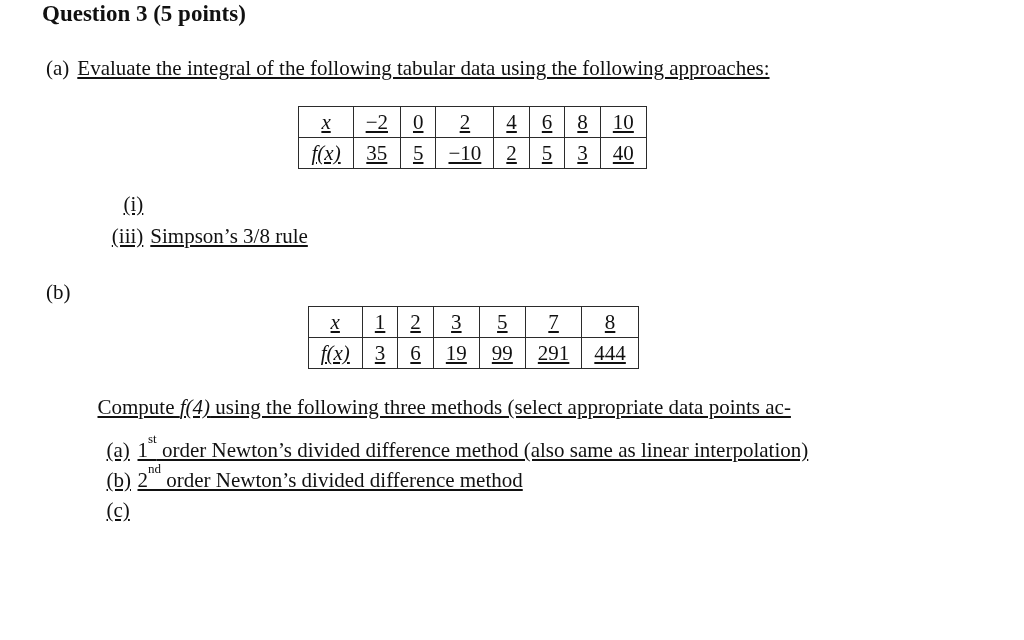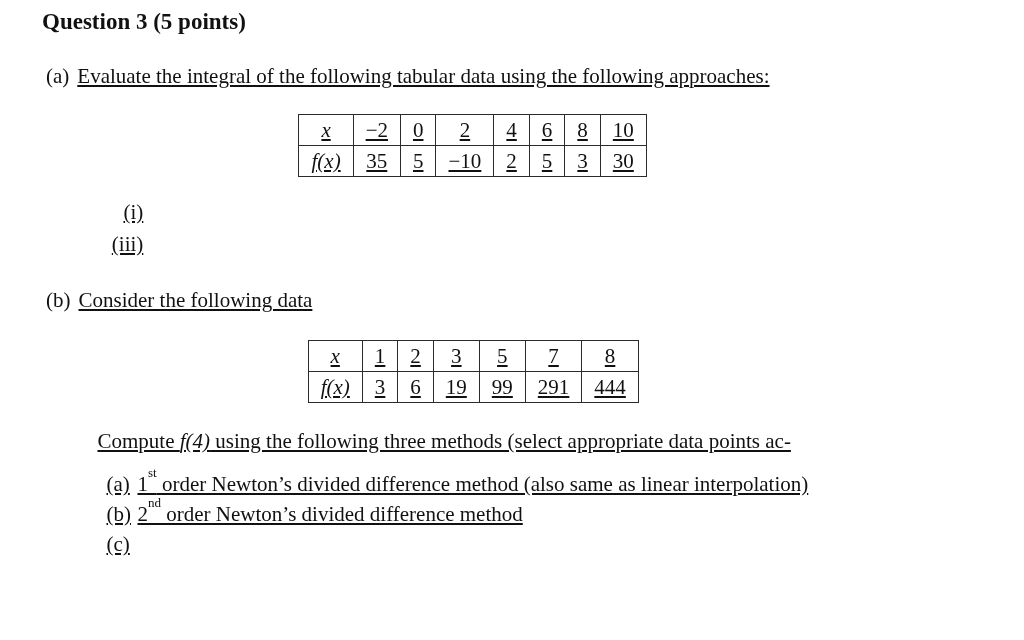--- a/index.html
+++ b/index.html
@@ -12,21 +12,21 @@
     height: 640px;
     overflow: hidden;
     color: #111111;
     font-family: "Liberation Serif", "DejaVu Serif", serif;
     font-size: 21px;
     line-height: 26px;
   }
   .page {
     box-sizing: border-box;
     width: 944px;
-    padding: 8px 76px 0 42px;
+    padding: 0 76px 0 42px;
   }
   .title {
     font-size: 23px;
     font-weight: bold;
     margin: 0 0 27px 0;
     line-height: 28px;
   }
   .item {
     display: flex;
     align-items: flex-start;
@@ -125,40 +125,40 @@
             <td>10</td>
           </tr>
           <tr>
             <td class="math">f(x)</td>
             <td>35</td>
             <td>5</td>
             <td>−10</td>
             <td>2</td>
             <td>5</td>
             <td>3</td>
-            <td>30</td>
+            <td>40</td>
           </tr>
         </tbody>
       </table>
 
       <div class="roman-list">
         <div class="roman-item">
           <span class="rlabel">(i)</span>
         </div>
         <div class="roman-item">
           <span class="rlabel">(iii)</span>
+          <span>Simpson’s 3/8 rule</span>
         </div>
       </div>
     </div>
   </div>
 
   <div class="item item-b">
     <span class="item-label">(b)</span>
     <div class="item-content">
-      <div>Consider the following data</div>
 
       <table class="data-table">
         <tbody>
           <tr>
             <td class="math">x</td>
             <td>1</td>
             <td>2</td>
             <td>3</td>
             <td>5</td>
             <td>7</td>

